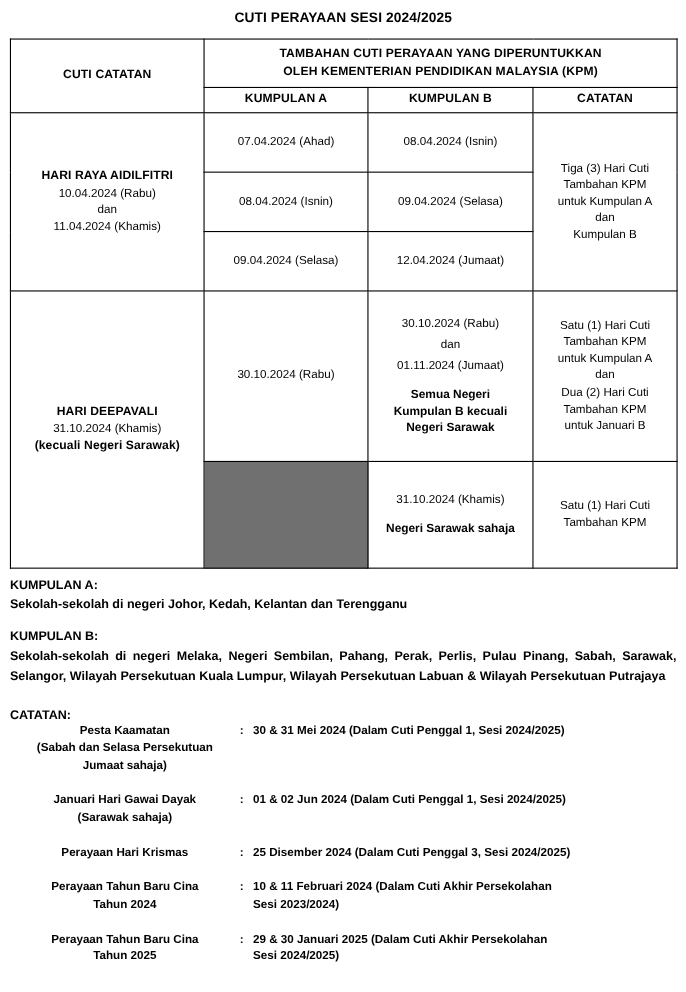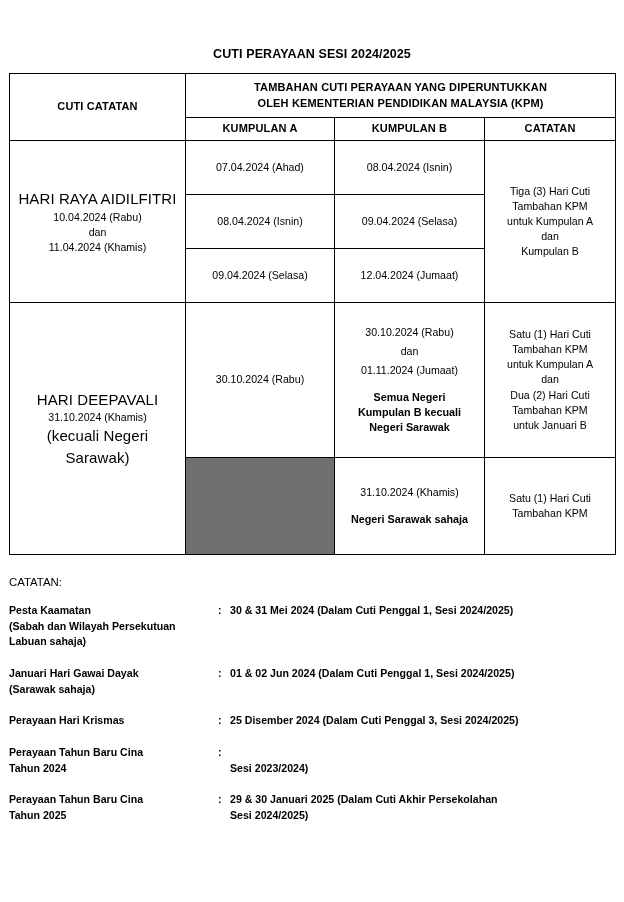--- a/index.html
+++ b/index.html
@@ -21,24 +21,23 @@
     position: relative;
     box-sizing: border-box;
   }
 
   
   .doc-title {
     text-align: center;
     font-size: 12.5px;
     font-weight: bold;
     letter-spacing: 0.1px;
-    padding-top: 20px;
+    padding-top: 9px;
     padding-bottom: 0;
     line-height: 1.2;
-    margin-top: 27px;
   }
 
   
   .table-wrap {
     margin: 11px 9px 0 9px;
     width: 606px;
   }
   table.cal {
     border-collapse: collapse;
     table-layout: fixed;
@@ -60,21 +59,21 @@
     letter-spacing: 0.15px;
   }
   .col1 { width: 176px; }
   .col2 { width: 149px; }
   .col3 { width: 150px; }
   .col4 { width: 131px; }
 
   .hdr-main { height: 44px; }
   .hdr-sub  { height: 23px; }
 
-  .cell-strong { font-weight: normal; font-size: 15px; letter-spacing: .1px; }
+  .cell-strong { font-weight: bold; font-size: 11px; letter-spacing: .1px; }
   .cell-sub { font-size: 10.6px; }
   .bold-block { font-weight: bold; font-size: 10.8px; line-height: 1.38; }
   .spacer-gap { display:block; height: 11px; }
   .lead-gap { display:block; height: 4px; }
 
   td.gray-cell {
     background: #707070;
   }
 
   .r-aidil { height: 54px; }
@@ -100,34 +99,35 @@
   }
   .groups .g-block + .g-block { margin-top: 12px; }
 
   
   .notes {
     margin: 21px 9px 0 9px;
     width: 606px;
   }
   .notes-title {
     font-size: 11.4px;
-    font-weight: normal;
-    margin-bottom: 15px;
+    font-weight: bold;
+    margin-bottom: 0;
   }
   .note-row {
     display: flex;
     align-items: flex-start;
     margin-bottom: 14px;
     font-size: 10.6px;
     font-weight: bold;
     line-height: 1.48;
   }
   .note-label {
     width: 209px;
     flex: 0 0 209px;
+    text-align: center;
   }
   .note-colon {
     width: 12px;
     flex: 0 0 12px;
   }
   .note-value {
     flex: 1 1 auto;
   }
   .note-row.tall { margin-bottom: 16px; }
 </style>
@@ -226,30 +226,38 @@
           <td class="catatan-cell">
             <span>Satu (1) Hari Cuti</span><br>
             <span>Tambahan KPM</span>
           </td>
         </tr>
       </tbody>
     </table>
   </div>
 
   <div class="groups">
+    <div class="g-block">
+      <div class="g-head">KUMPULAN A:</div>
+      <div class="g-body">Sekolah-sekolah di negeri Johor, Kedah, Kelantan dan Terengganu</div>
+    </div>
+    <div class="g-block">
+      <div class="g-head">KUMPULAN B:</div>
+      <div class="g-body">Sekolah-sekolah di negeri Melaka, Negeri Sembilan, Pahang, Perak, Perlis, Pulau Pinang, Sabah, Sarawak, Selangor, Wilayah Persekutuan Kuala Lumpur, Wilayah Persekutuan Labuan &amp; Wilayah Persekutuan Putrajaya</div>
+    </div>
   </div>
 
   <div class="notes">
     <div class="notes-title">CATATAN:</div>
 
     <div class="note-row tall">
       <div class="note-label">
         <span>Pesta Kaamatan</span><br>
-        <span>(Sabah dan Wilayah Persekutuan</span><br>
-        <span>Labuan sahaja)</span>
+        <span>(Sabah dan Selasa Persekutuan</span><br>
+        <span>Jumaat sahaja)</span>
       </div>
       <div class="note-colon">:</div>
       <div class="note-value">
         <span>30 &amp; 31 Mei 2024 (Dalam Cuti Penggal 1, Sesi 2024/2025)</span>
       </div>
     </div>
 
     <div class="note-row tall">
       <div class="note-label">
         <span>Januari Hari Gawai Dayak</span><br>
@@ -271,21 +279,21 @@
       </div>
     </div>
 
     <div class="note-row tall">
       <div class="note-label">
         <span>Perayaan Tahun Baru Cina</span><br>
         <span>Tahun 2024</span>
       </div>
       <div class="note-colon">:</div>
       <div class="note-value">
-        <br>
+        <span>10 &amp; 11 Februari 2024 (Dalam Cuti Akhir Persekolahan</span><br>
         <span>Sesi 2023/2024)</span>
       </div>
     </div>
 
     <div class="note-row">
       <div class="note-label">
         <span>Perayaan Tahun Baru Cina</span><br>
         <span>Tahun 2025</span>
       </div>
       <div class="note-colon">:</div>

